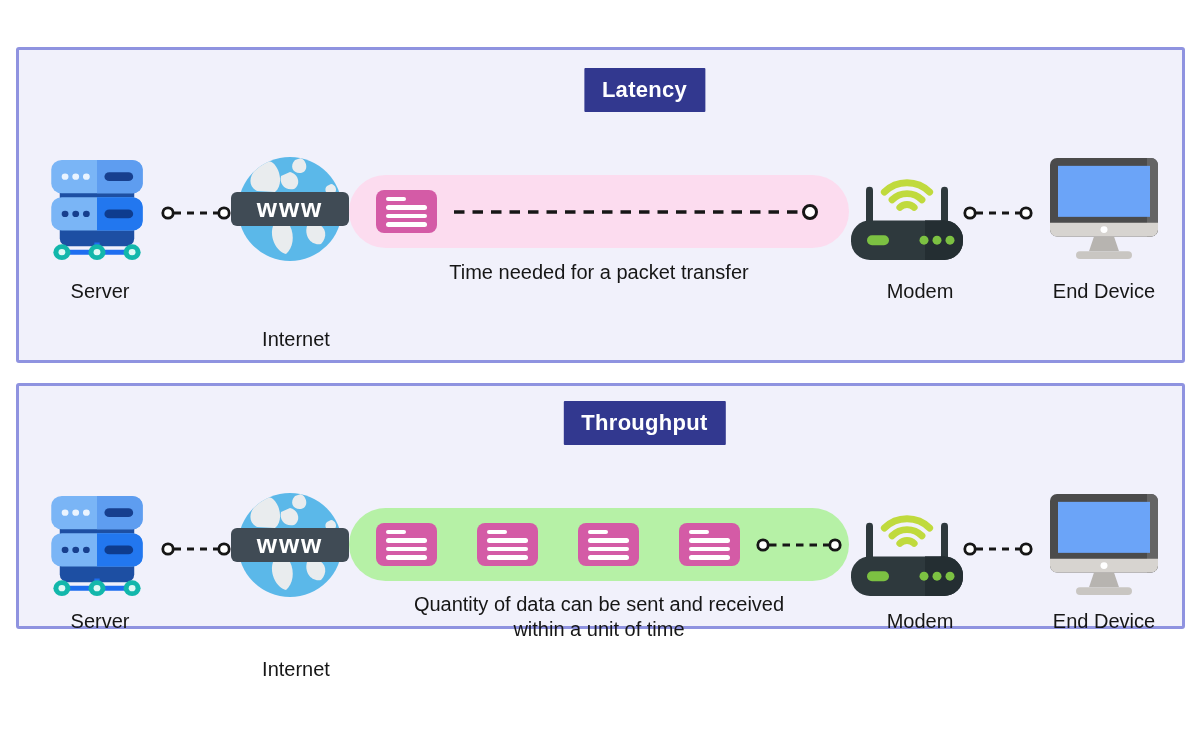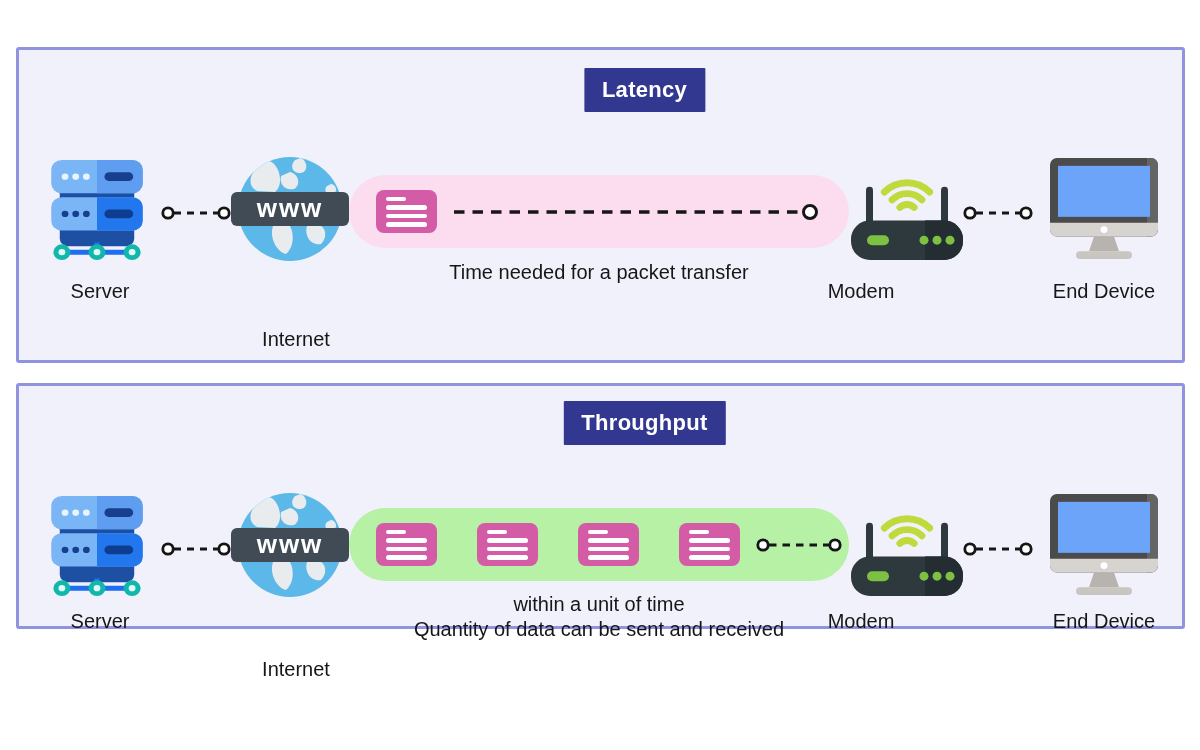--- a/index.html
+++ b/index.html
@@ -64,21 +64,21 @@
   #p2 .desc{top:206px;}
 
   .node-label{
     position:absolute;width:240px;text-align:center;font-size:20px;
     color:var(--label-text,#161616);white-space:nowrap;
   }
   #p1 .node-label{top:230px;}
   #p2 .node-label{top:224px;}
   .l-server{left:-39px;}
   .l-internet{left:157px;margin-top:48px;}
-  .l-modem{left:722px;}
+  .l-modem{left:781px;}
   .l-device{left:965px;}
 </style>
 </head>
 <body>
 
 <section class="panel" id="p1">
   <div class="badge">Latency</div>
 
   <figure class="icon server-pos">
     <svg width="100" height="104" viewBox="0 0 94 106" preserveAspectRatio="none">
@@ -284,22 +284,22 @@
         </div>
       </div>
     <svg class="mini-link" width="86" height="16" viewBox="0 0 86 16">
       <line x1="13" y1="8" x2="73" y2="8" stroke="#161616" stroke-width="3" stroke-dasharray="7.5 6"></line>
       <circle cx="7" cy="8" r="5.2" fill="#ffffff" stroke="#161616" stroke-width="2.8"></circle>
       <circle cx="79" cy="8" r="5.2" fill="#ffffff" stroke="#161616" stroke-width="2.8"></circle>
     </svg>
   </div>
 
   <div class="desc">
+    <div>Quantity of data can be sent and received</div>
     <div>within a unit of time</div>
-    <div>Quantity of data can be sent and received</div>
   </div>
 
   <figure class="icon modem-pos">
     <svg width="112" height="103" viewBox="0 0 112 104" preserveAspectRatio="none">
       <g stroke="#c0da3d" stroke-width="7" stroke-linecap="round" fill="none">
         <path d="M33.4 35.4 A32 32 0 0 1 78.6 35.4"></path>
         <path d="M41.1 43.2 A21 21 0 0 1 70.9 43.2"></path>
         <path d="M48.9 50.9 A10 10 0 0 1 63.1 50.9"></path>
       </g>
       <rect x="15" y="30" width="7" height="38" rx="3.5" fill="#2e393d"></rect>

